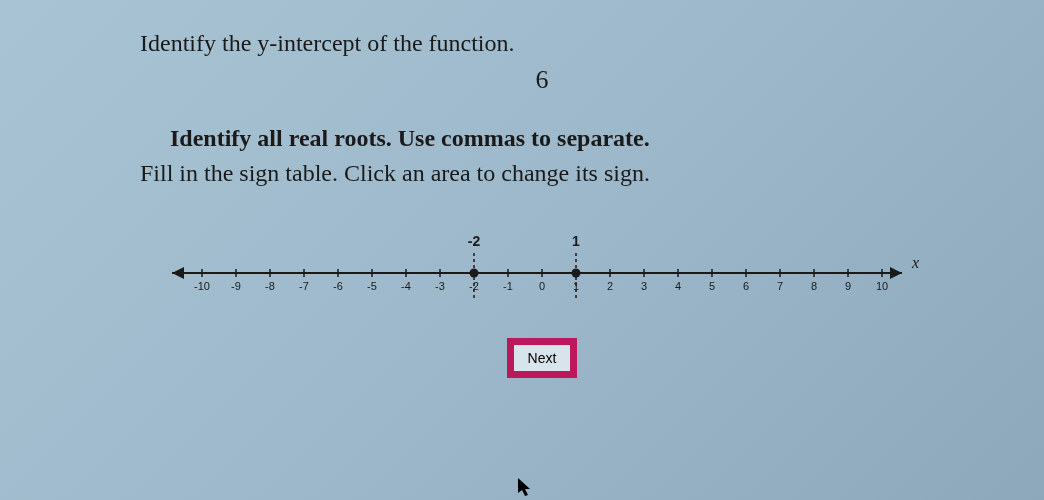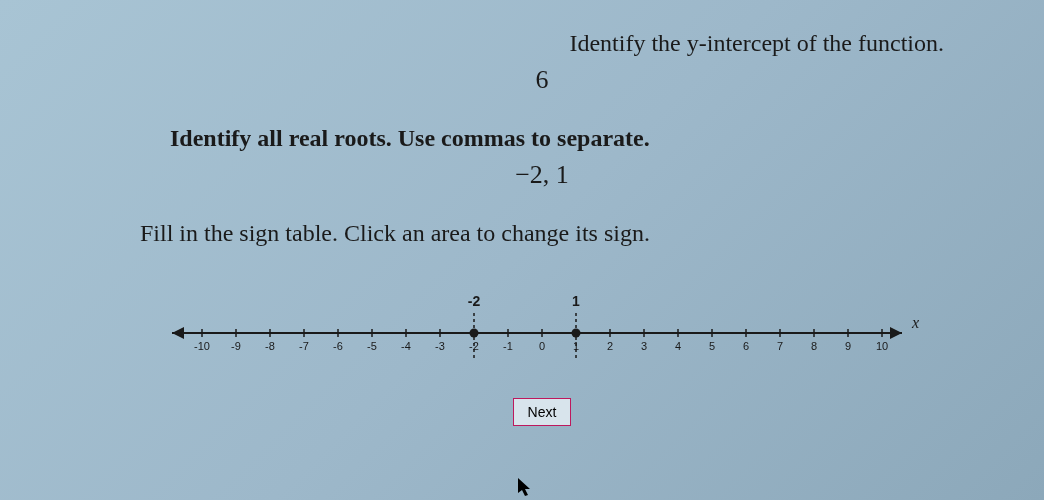--- a/index.html
+++ b/index.html
@@ -11,21 +11,21 @@
       color: #1a1a1a;
       position: relative;
       overflow: hidden;
     }
     .content {
       padding: 30px 100px 20px 140px;
     }
     .prompt {
       font-size: 24px;
       margin-bottom: 8px;
-      text-align: right;
+      text-align: left;
     }
     .answer {
       font-size: 26px;
       text-align: center;
       margin-bottom: 30px;
     }
     .prompt2 {
       font-size: 24px;
       margin-bottom: 8px;
       margin-left: 30px;
@@ -73,21 +73,21 @@
       font-family: 'Times New Roman', serif;
       font-style: italic;
       font-size: 16px;
       fill: #1a1a1a;
     }
     .next-btn-wrap {
       text-align: center;
     }
     .next-btn {
       display: inline-block;
-      border: 1px solid #be185d;
+      border: 7px solid #be185d;
       background: #d8e4ec;
       font-family: Arial, sans-serif;
       font-size: 14px;
       padding: 5px 14px;
       cursor: pointer;
     }
     .cursor {
       position: absolute;
       left: 518px;
       top: 478px;
@@ -97,23 +97,20 @@
     }
   </style>
 </head>
 <body>
 
 <div class="content">
   <div class="prompt">Identify the y-intercept of the function.</div>
   <div class="answer">6</div>
 
   <div class="prompt2">Identify all real roots. Use commas to separate.</div>
-  <div class="answer2-wrap">
-    <span class="answer2">−2, 1</span>
-  </div>
 
   <div class="prompt3">Fill in the sign table. Click an area to change its sign.</div>
 
   <div class="numberline-wrap">
     <svg class="numberline" viewBox="0 0 760 80">
 
       <line x1="10" y1="45" x2="740" y2="45" stroke="#1a1a1a" stroke-width="2"></line>
 
       <polygon points="10,45 22,39 22,51" fill="#1a1a1a"></polygon>
 

